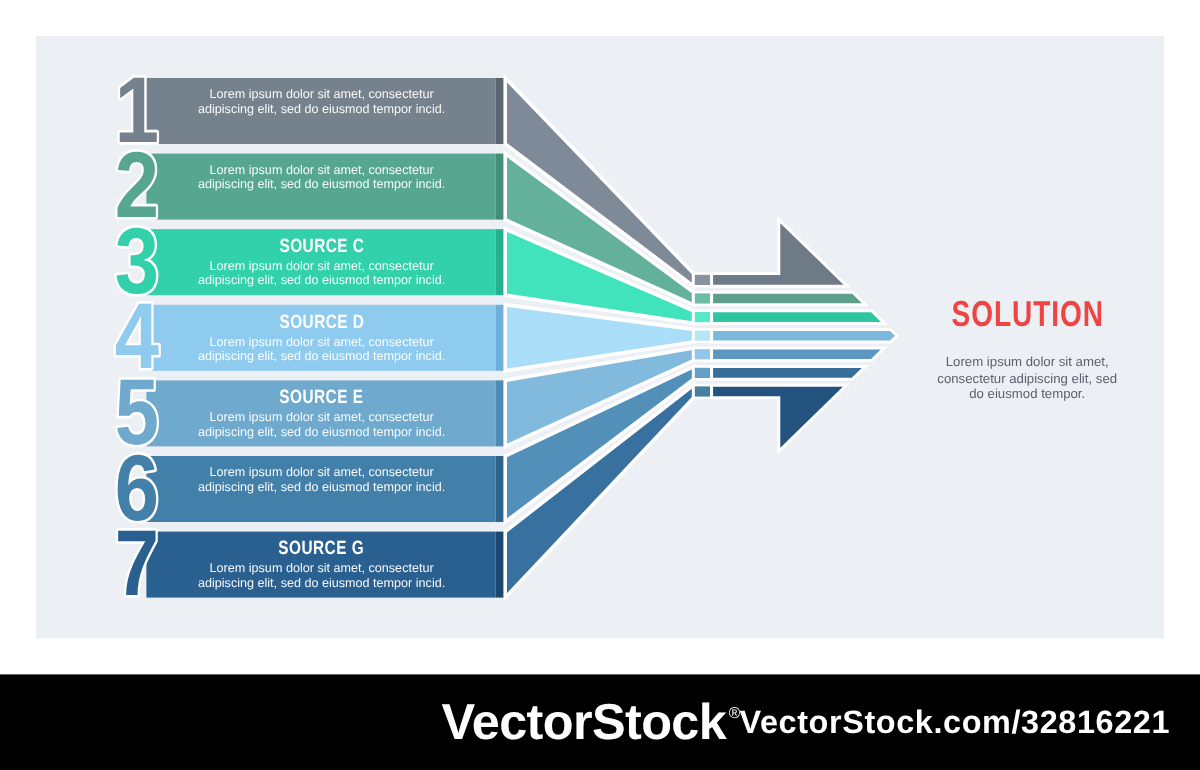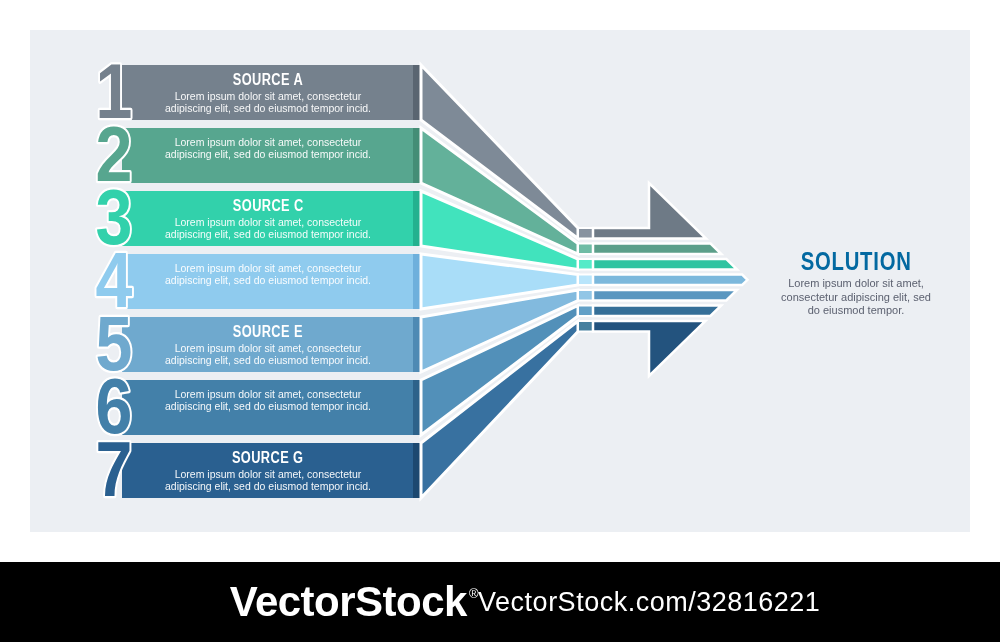--- a/index.html
+++ b/index.html
@@ -17,32 +17,32 @@
     position:absolute;left:122px;width:292px;text-align:center;color:#ffffff;
   }
   .bar-title{font-size:16px;font-weight:700;line-height:17px;letter-spacing:.5px;white-space:nowrap}
   .bar-title span{display:inline-block;transform:scaleX(.8);transform-origin:50% 50%}
   .bar-body{font-size:10.5px;line-height:12px;margin-top:2px;opacity:.95}
 
   .bt0{top:71px}.bt1{top:134px}.bt2{top:197px}.bt3{top:260px}
   .bt4{top:323px}.bt5{top:386px}.bt6{top:449px}
 
   .solution{position:absolute;left:750px;top:246px;width:212px;text-align:center}
-  .sol-title{font-size:26px;font-weight:700;color:#0369a1;letter-spacing:1px;white-space:nowrap}
+  .sol-title{font-size:30px;font-weight:700;color:#ef4444;letter-spacing:1px;white-space:nowrap}
   .sol-title span{display:inline-block;transform:scaleX(.78);transform-origin:50% 50%}
-  .sol-body{font-size:11px;line-height:13.5px;color:#5C6170;margin-top:0}
+  .sol-body{font-size:11px;line-height:13.5px;color:#5C6170;margin-top:16px}
 
   .footer{
     position:absolute;left:0;top:562px;width:1000px;height:80px;background:#000000;
-    display:flex;align-items:center;justify-content:center;
+    display:flex;align-items:center;justify-content:flex-end;
     box-sizing:border-box;padding:0 25px 0 75px;color:#ffffff;
   }
   .logo{font-size:42px;font-weight:700;letter-spacing:-.5px}
   .logo sup{font-size:13px;font-weight:400;vertical-align:18px;margin-left:2px}
-  .url{font-size:27px;font-weight:400;letter-spacing:.5px}
+  .url{font-size:27px;font-weight:700;letter-spacing:.5px}
 
   svg text{font-family:"Liberation Sans",sans-serif;font-weight:700}
 </style>
 </head>
 <body>
 
 <div class="canvas">
   <svg class="art" width="940" height="502" viewBox="0 0 940 502">
 
     <g>
@@ -104,31 +104,31 @@
       <rect x="383" y="413" width="8" height="55" fill="#1C4870"></rect>
       <polygon points="391,413 548,291 548,301.5 391,468" stroke="#FFFFFF" stroke-width="3" fill="#3871A0"></polygon>
       <rect x="548" y="291" width="15" height="10.5" stroke="#FFFFFF" stroke-width="2" fill="#46809F"></rect>
       <polygon points="563,291 675.4,291 619,346 619,301.5 563,301.5" stroke="#FFFFFF" stroke-width="2.5" fill="#23537E"></polygon>
       <text transform="translate(84,466) scale(0.85,1)" text-anchor="middle" font-size="78" stroke="#FFFFFF" stroke-width="4.5" stroke-linejoin="round" paint-order="stroke" fill="#2A6090">7</text>
     </g>
   </svg>
 </div>
 
 <div class="bar-text bt0">
-  <div class="bar-title"><span>SOURCE A</span></div>
   <div class="bar-body"><span>Lorem ipsum dolor sit amet, consectetur</span><br><span>adipiscing elit, sed do eiusmod tempor incid.</span></div>
 </div>
 <div class="bar-text bt1">
   <div class="bar-body"><span>Lorem ipsum dolor sit amet, consectetur</span><br><span>adipiscing elit, sed do eiusmod tempor incid.</span></div>
 </div>
 <div class="bar-text bt2">
   <div class="bar-title"><span>SOURCE C</span></div>
   <div class="bar-body"><span>Lorem ipsum dolor sit amet, consectetur</span><br><span>adipiscing elit, sed do eiusmod tempor incid.</span></div>
 </div>
 <div class="bar-text bt3">
+  <div class="bar-title"><span>SOURCE D</span></div>
   <div class="bar-body"><span>Lorem ipsum dolor sit amet, consectetur</span><br><span>adipiscing elit, sed do eiusmod tempor incid.</span></div>
 </div>
 <div class="bar-text bt4">
   <div class="bar-title"><span>SOURCE E</span></div>
   <div class="bar-body"><span>Lorem ipsum dolor sit amet, consectetur</span><br><span>adipiscing elit, sed do eiusmod tempor incid.</span></div>
 </div>
 <div class="bar-text bt5">
   <div class="bar-body"><span>Lorem ipsum dolor sit amet, consectetur</span><br><span>adipiscing elit, sed do eiusmod tempor incid.</span></div>
 </div>
 <div class="bar-text bt6">

